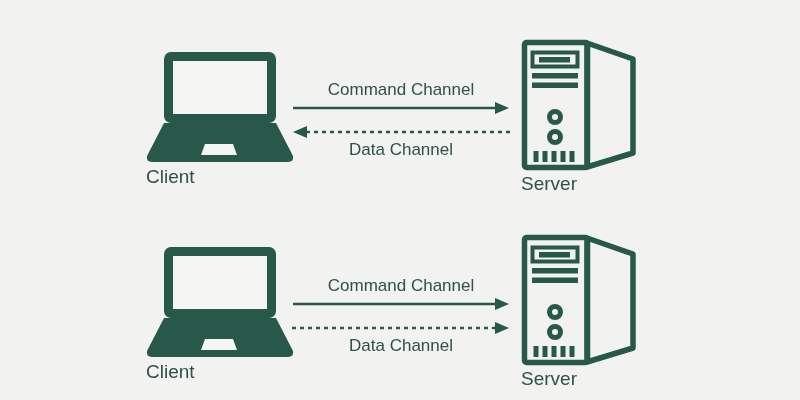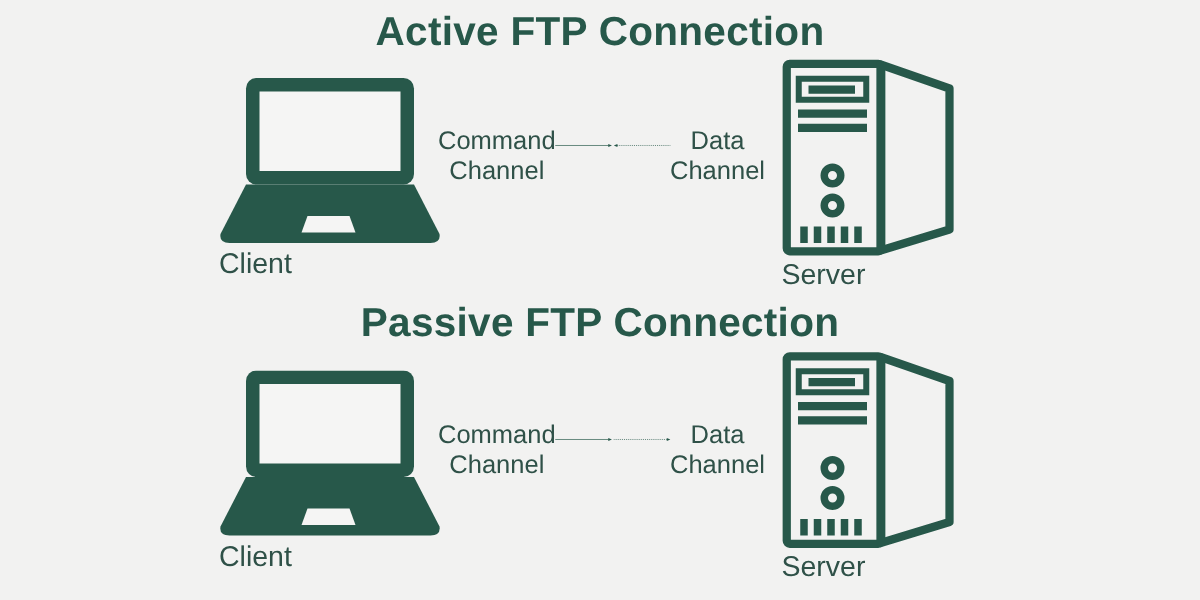--- a/index.html
+++ b/index.html
@@ -22,40 +22,39 @@
     text-align:center;
     font-size:27px;line-height:34px;font-weight:700;
     color:var(--green);
     letter-spacing:0.2px;
   }
   .device-label{
     text-align:left;
     font-size:19px;line-height:22px;
     color:var(--text);
   }
-  .channels{width:218px;display:flex;align-items:flex-end;}
+  .channels{width:218px;display:flex;flex-direction:column;}
   .channel-label{
     text-align:center;
     font-size:17px;height:20px;line-height:20px;
     color:var(--text);
   }
   .arrow-svg{display:block;width:218px;height:14px;}
   .arrow-solid-line{stroke:var(--green);stroke-width:2.6;}
   .arrow-dashed-line{stroke:var(--green);stroke-width:2.6;stroke-dasharray:4 4;}
   .arrow-head{fill:var(--green);}
   .icon-fill{fill:var(--green);}
   .icon-stroke{fill:none;stroke:var(--green);}
   .icon-screen{fill:var(--screen);}
 </style>
 </head>
 <body>
 
 <div class="stage">
 
-  <h2 class="abs section-title" style="top:4px;">Active FTP Connection</h2>
 
   <svg class="abs" style="left:146px;top:52px;" width="148" height="112" viewBox="0 0 148 112">
     <rect class="icon-fill" x="18" y="0" width="112" height="71" rx="7"></rect>
     <rect class="icon-screen" x="27" y="9" width="94" height="53"></rect>
     <path class="icon-fill" d="M18,71 H130 L147,104 Q148,110 141,110 H7 Q0,110 1,104 Z"></path>
     <path class="icon-screen" d="M59,92 H87 L91,103 H55 Z"></path>
   </svg>
   <div class="abs device-label" style="left:146px;top:166px;width:148px;">Client</div>
 
   <div class="abs channels" style="left:292px;top:80px;">
@@ -81,21 +80,20 @@
     <circle class="icon-stroke" cx="34" cy="78" r="5.5" stroke-width="5"></circle>
     <circle class="icon-stroke" cx="34" cy="98" r="5.5" stroke-width="5"></circle>
     <rect class="icon-fill" x="12.5" y="112" width="5" height="11"></rect>
     <rect class="icon-fill" x="21.5" y="112" width="5" height="11"></rect>
     <rect class="icon-fill" x="30.5" y="112" width="5" height="11"></rect>
     <rect class="icon-fill" x="39.5" y="112" width="5" height="11"></rect>
     <rect class="icon-fill" x="48.5" y="112" width="5" height="11"></rect>
   </svg>
   <div class="abs device-label" style="left:521px;top:173px;width:116px;">Server</div>
 
-  <h2 class="abs section-title" style="top:198px;">Passive FTP Connection</h2>
 
   <svg class="abs" style="left:146px;top:247px;" width="148" height="112" viewBox="0 0 148 112">
     <rect class="icon-fill" x="18" y="0" width="112" height="71" rx="7"></rect>
     <rect class="icon-screen" x="27" y="9" width="94" height="53"></rect>
     <path class="icon-fill" d="M18,71 H130 L147,104 Q148,110 141,110 H7 Q0,110 1,104 Z"></path>
     <path class="icon-screen" d="M59,92 H87 L91,103 H55 Z"></path>
   </svg>
   <div class="abs device-label" style="left:146px;top:361px;width:148px;">Client</div>
 
   <div class="abs channels" style="left:292px;top:276px;">

